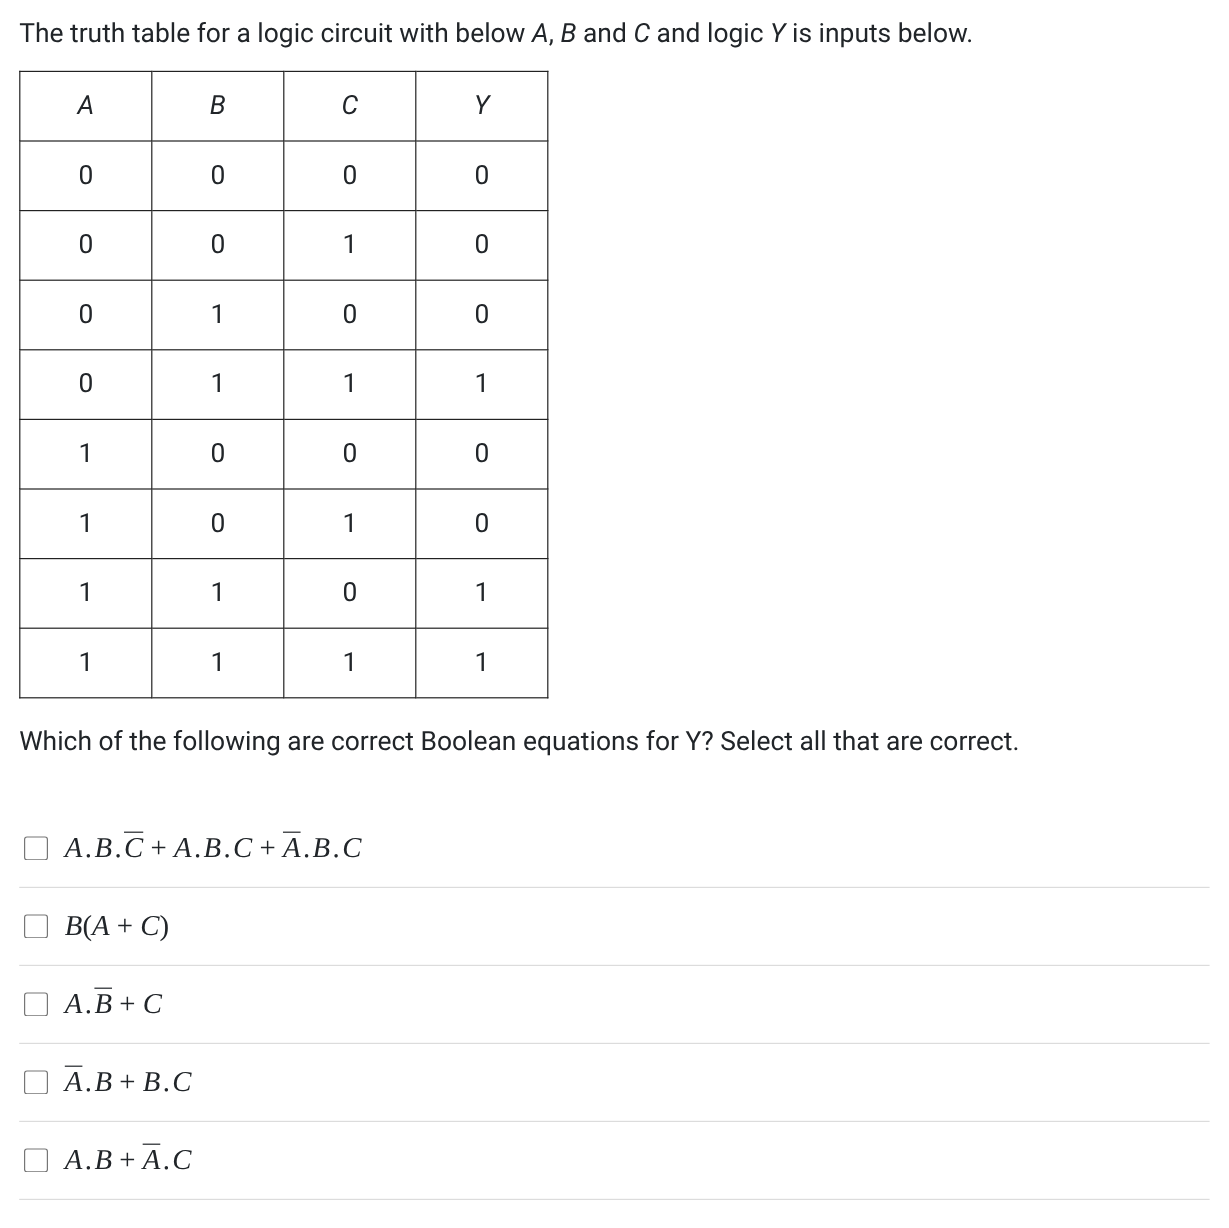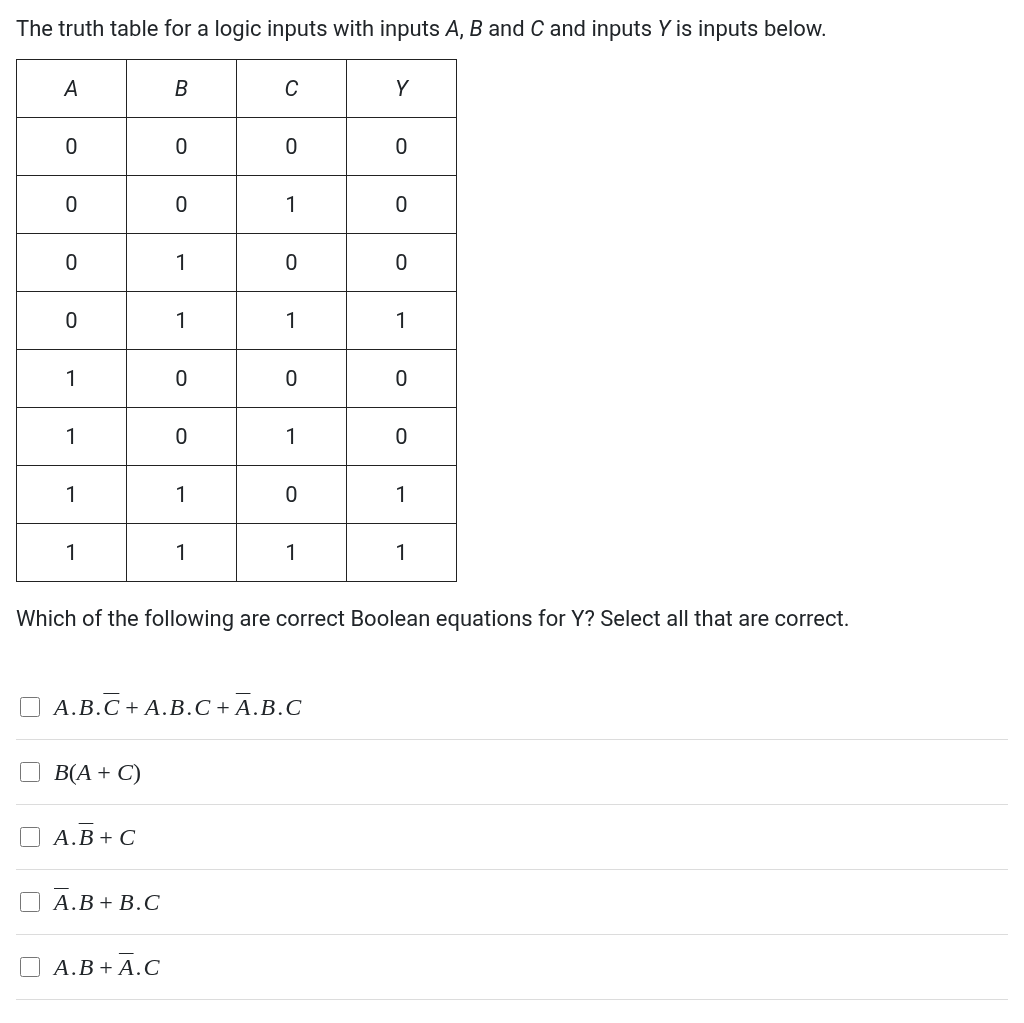--- a/index.html
+++ b/index.html
@@ -58,21 +58,21 @@
     text-decoration-thickness: 1px;
   }
   .dot { padding: 0 2px; font-style: normal; }
   .plus { padding: 0 6px; font-style: normal; }
   .paren { font-style: normal; }
 </style>
 </head>
 <body>
 
 <div class="question-text">
-  <span>The truth table for a logic inputs with inputs </span><span class="italic">A</span><span>, </span><span class="italic">B</span><span> and </span><span class="italic">C</span><span> and inputs </span><span class="italic">Y</span><span> is inputs below.</span>
+  <span>The truth table for a logic circuit with below </span><span class="italic">A</span><span>, </span><span class="italic">B</span><span> and </span><span class="italic">C</span><span> and logic </span><span class="italic">Y</span><span> is inputs below.</span>
 </div>
 
 <table class="truth-table">
   <thead>
     <tr>
       <th>A</th>
       <th>B</th>
       <th>C</th>
       <th>Y</th>
     </tr>

